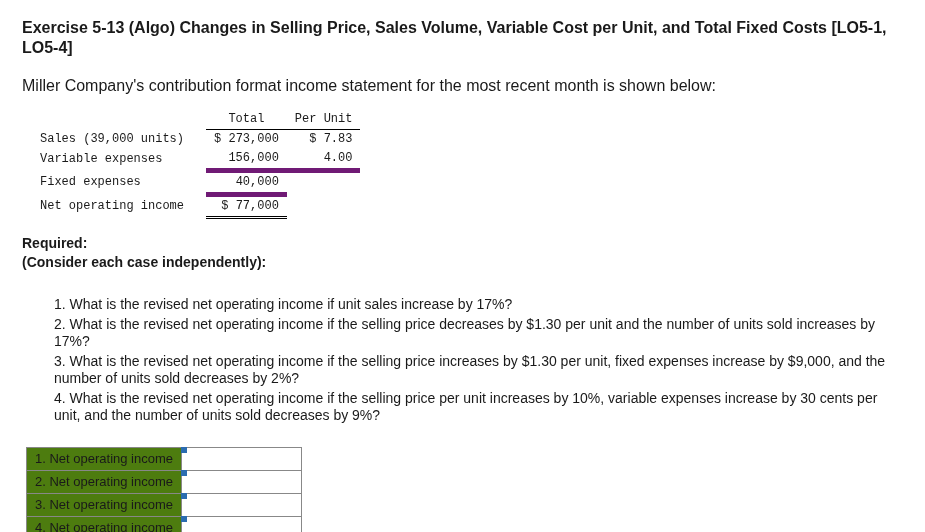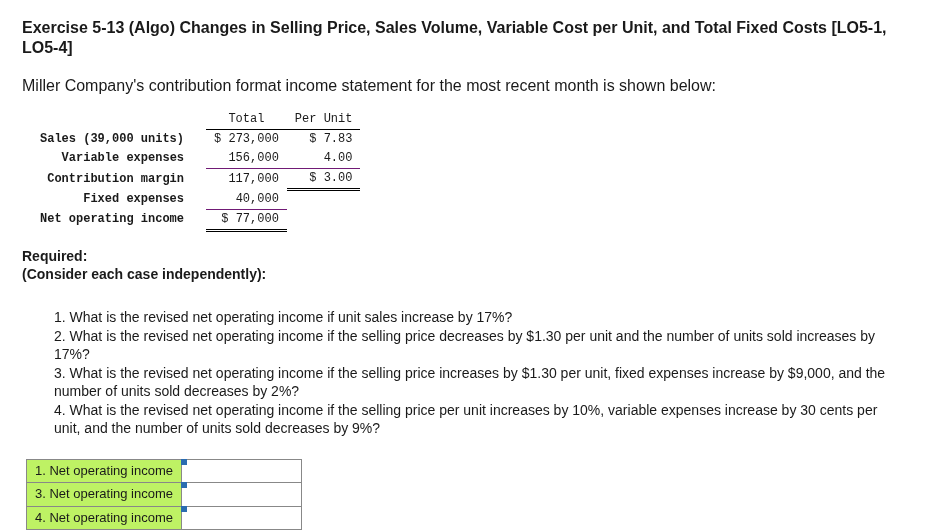--- a/index.html
+++ b/index.html
@@ -27,29 +27,28 @@
       font-size: 12px;
       margin-left: 10px;
       margin-bottom: 16px;
     }
     .income-table td {
       padding: 2px 8px;
       text-align: right;
       white-space: pre;
     }
     .income-table td.rowlabel {
-      text-align: right;
+      text-align: left;
       padding-right: 22px;
-      font-weight: bold;
     }
     .income-table td.colhead {
       text-align: center;
       border-bottom: 1px solid #000;
     }
-    .underline-single { border-bottom: 1px solid #701a75; }
+    .underline-single { border-bottom: 5px solid #701a75; }
     .underline-double { border-bottom: 3px double #000; }
     .required-label {
       font-weight: 700;
       margin-bottom: 1px;
     }
     .required-sub {
       margin-bottom: 25px;
       font-weight: bold;
     }
     .questions p {
@@ -63,21 +62,21 @@
       border-collapse: collapse;
       font-size: 13px;
       margin-left: 4px;
     }
     .answer-table td, .answer-table th {
       border: 1px solid #888;
     }
     .answer-table .lbl {
       padding: 3px 8px;
       text-align: left;
-      background: #bef264;
+      background: #4d7c0f;
     }
     .answer-table .inputcell {
       padding: 0;
       width: 120px;
       position: relative;
     }
     .answer-table .inputcell .marker {
       position: absolute;
       top: -1px;
       left: -1px;
@@ -115,25 +114,20 @@
     <td class="rowlabel">Sales (39,000 units)</td>
     <td>$ 273,000</td>
     <td>$ 7.83</td>
   </tr>
   <tr>
     <td class="rowlabel">Variable expenses</td>
     <td class="underline-single">156,000</td>
     <td class="underline-single">4.00</td>
   </tr>
   <tr>
-    <td class="rowlabel">Contribution margin</td>
-    <td>117,000</td>
-    <td class="underline-double">$ 3.00</td>
-  </tr>
-  <tr>
     <td class="rowlabel">Fixed expenses</td>
     <td class="underline-single">40,000</td>
     <td></td>
   </tr>
   <tr>
     <td class="rowlabel">Net operating income</td>
     <td class="underline-double">$ 77,000</td>
     <td></td>
   </tr>
 </tbody>
@@ -152,20 +146,27 @@
 <table class="answer-table">
   <tbody>
       <tr>
     <td class="lbl">1. Net operating income</td>
     <td class="inputcell">
       <span class="marker"></span>
       <input type="text" style="">
     </td>
   </tr>
   <tr>
+    <td class="lbl">2. Net operating income</td>
+    <td class="inputcell">
+      <span class="marker"></span>
+      <input type="text" style="">
+    </td>
+  </tr>
+  <tr>
     <td class="lbl">3. Net operating income</td>
     <td class="inputcell">
       <span class="marker"></span>
       <input type="text" style="">
     </td>
   </tr>
   <tr>
     <td class="lbl">4. Net operating income</td>
     <td class="inputcell">
       <span class="marker"></span>

